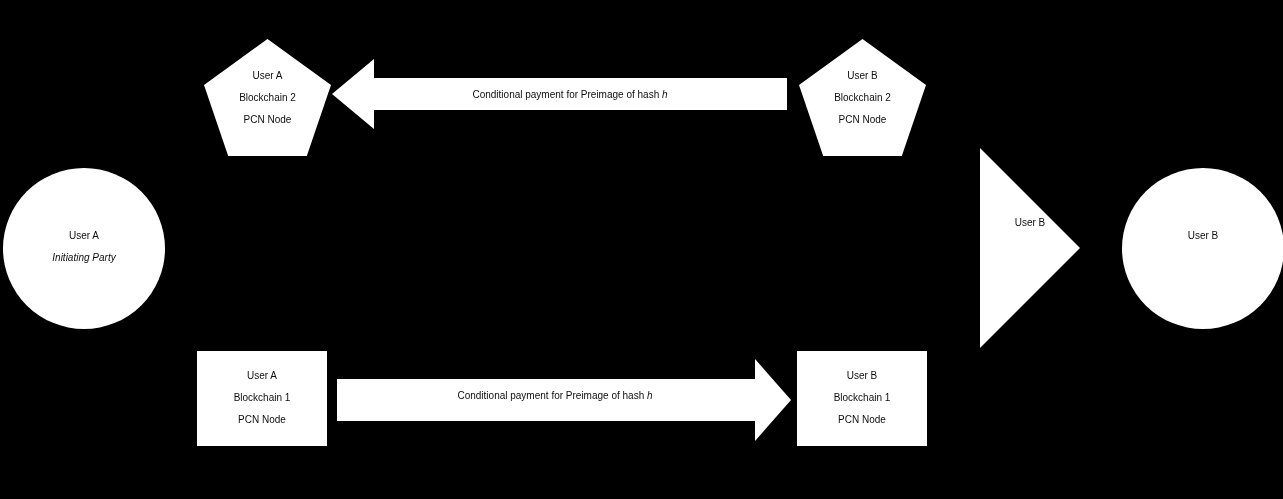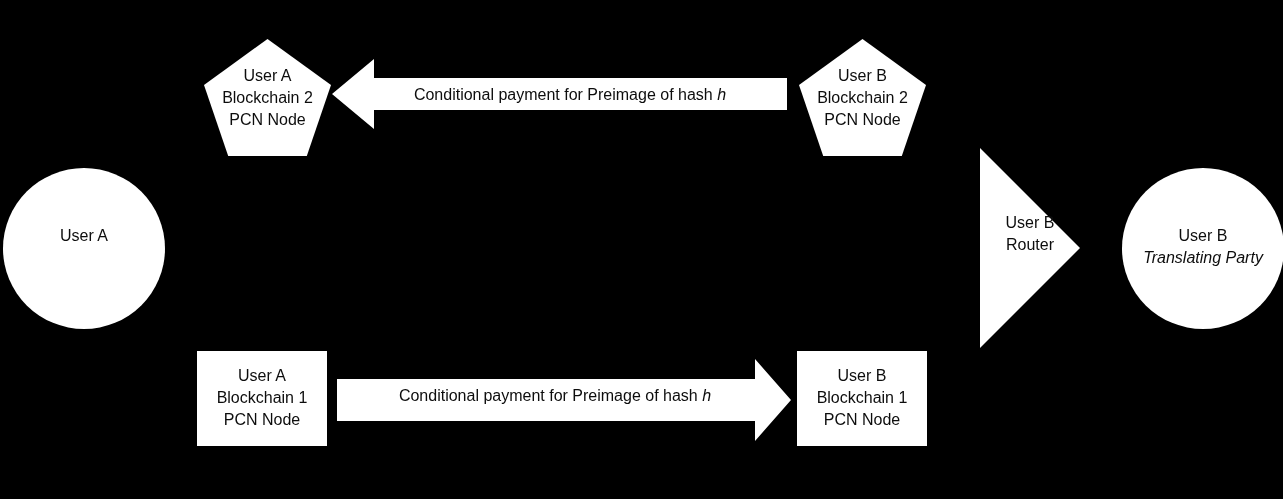--- a/index.html
+++ b/index.html
@@ -11,21 +11,21 @@
     position: relative;
     width: 1283px;
     height: 499px;
     background: #000000;
     overflow: hidden;
     font-family: "Liberation Sans", sans-serif;
   }
   .node-label {
     position: absolute;
     color: #0d0d0d;
-    font-size: 16px;
+    font-size: 10px;
     line-height: 22px;
     text-align: center;
     white-space: nowrap;
     pointer-events: none;
   }
   .node-label .em {
     font-style: italic;
   }
   .shape {
     position: absolute;
@@ -77,26 +77,26 @@
   #label-arrow-bottom { left: 345px; top: 385px; width: 420px; }
 </style>
 </head>
 <body>
 
 <div id="canvas">
 
   <div class="circle" id="circle-user-a"></div>
   <div class="node-label" id="label-circle-user-a">
     <div>User A</div>
+    <div class="em">Initiating Party</div>
   </div>
 
   <div class="circle" id="circle-user-b"></div>
   <div class="node-label" id="label-circle-user-b">
     <div>User B</div>
-    <div class="em">Translating Party</div>
   </div>
 
   <div class="shape" id="pent-a">
     <svg width="127" height="117" viewBox="0 0 127 117">
       <polygon points="63.5,0 127,46.1 102.8,117 24.2,117 0,46.1" fill="#ffffff"></polygon>
     </svg>
   </div>
   <div class="node-label" id="label-pent-a">
     <div>User A</div>
     <div>Blockchain 2</div>
@@ -128,21 +128,20 @@
     <div>PCN Node</div>
   </div>
 
   <div class="shape" id="tri-router">
     <svg width="100" height="200" viewBox="0 0 100 200">
       <polygon points="0,0 100,100 0,200" fill="#ffffff"></polygon>
     </svg>
   </div>
   <div class="node-label" id="label-tri-router">
     <div>User B</div>
-    <div>Router</div>
   </div>
 
   <div class="shape" id="arrow-top">
     <svg width="455" height="70" viewBox="0 0 455 70">
       <polygon points="0,35 42,0 42,19 455,19 455,51 42,51 42,70" fill="#ffffff"></polygon>
     </svg>
   </div>
   <div class="node-label" id="label-arrow-top">
     <span>Conditional payment for Preimage of hash </span><span class="em">h</span>
   </div>

